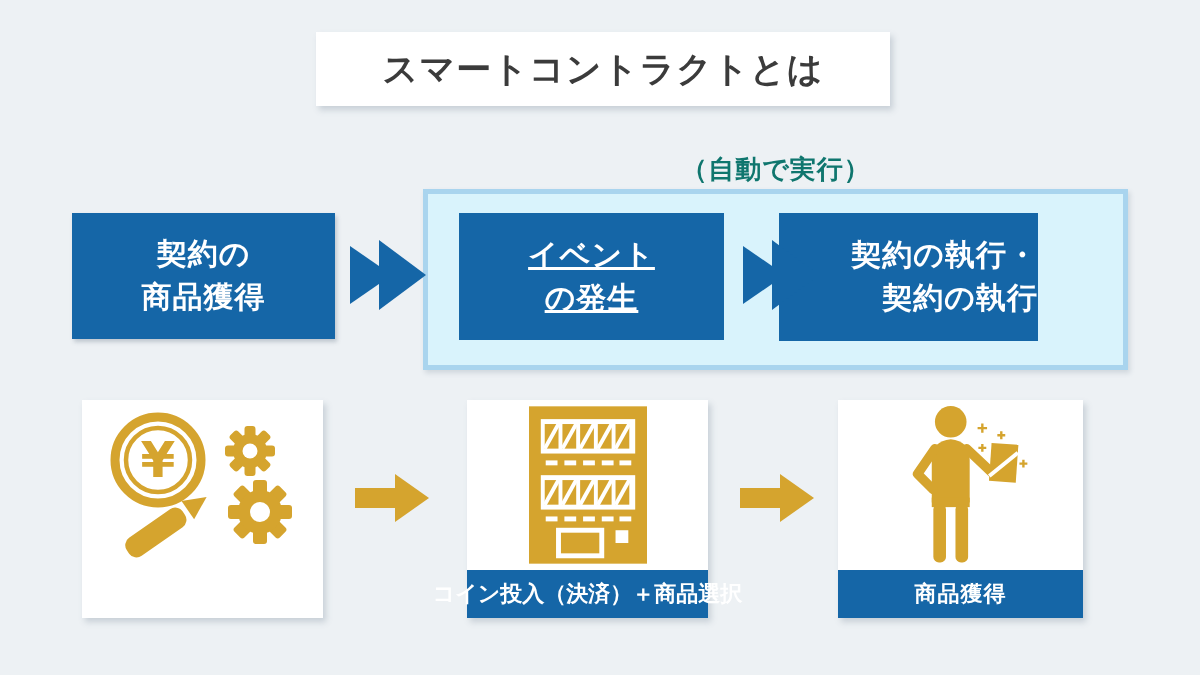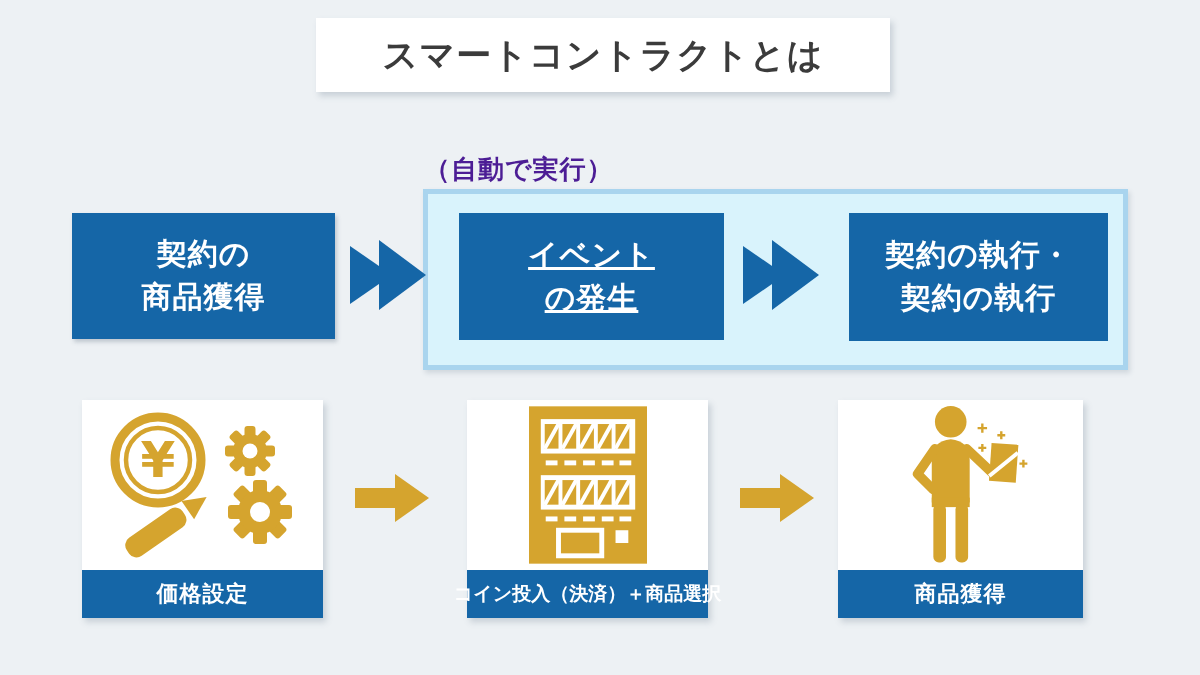--- a/index.html
+++ b/index.html
@@ -4,64 +4,64 @@
 <style>
   html,body{margin:0;padding:0;background:#edf1f4;}
   *{box-sizing:border-box;}
   .stage{
     position:relative;width:1200px;height:675px;background:#edf1f4;
     font-family:"Liberation Sans","DejaVu Sans",sans-serif;overflow:hidden;
   }
   .abs{position:absolute;}
   
   .title-box{
-    left:316px;top:18px;width:574px;height:74px;background:#ffffff;
+    left:316px;top:32px;width:574px;height:74px;background:#ffffff;
     display:flex;align-items:center;justify-content:center;
     box-shadow:3px 4px 6px rgba(90,110,130,.25);
   }
   .title-box span{font-size:35px;font-weight:bold;color:#3b3b3b;letter-spacing:1px;}
   
   .auto-label{
-    left:424px;top:152px;width:704px;text-align:left;
-    font-size:26px;font-weight:bold;color:#4c1d95;letter-spacing:1px;
+    left:424px;top:152px;width:704px;text-align:center;
+    font-size:26px;font-weight:bold;color:#0f766e;letter-spacing:1px;
   }
   .auto-container{
     left:423px;top:189px;width:705px;height:181px;
     background:#d9f3fc;border:5px solid #a9d4ee;
     box-shadow:2px 3px 5px rgba(90,110,130,.2);
   }
   
   .step{
     background:#1566a7;color:#ffffff;display:flex;flex-direction:column;
     align-items:center;justify-content:center;text-align:center;
     font-weight:bold;font-size:30px;line-height:1.42;letter-spacing:1px;
     box-shadow:2px 3px 4px rgba(60,80,100,.25);
   }
   .step-1{left:72px;top:213px;width:263px;height:126px;}
   .step-2{left:459px;top:213px;width:265px;height:127px;box-shadow:none;text-decoration:underline;}
-  .step-3{left:849px;top:213px;width:259px;height:128px;box-shadow:none;}
+  .step-3{left:779px;top:213px;width:259px;height:128px;box-shadow:none;align-items:flex-end;}
   .chevron-a{left:350px;top:240px;}
   .chevron-b{left:743px;top:240px;}
   
   .card{
     background:#ffffff;box-shadow:3px 4px 6px rgba(90,110,130,.25);
   }
   .card-1{left:82px;top:400px;width:241px;height:218px;}
   .card-2{left:467px;top:400px;width:241px;height:218px;}
   .card-3{left:838px;top:400px;width:245px;height:218px;}
   .card .icon-area{
     position:absolute;left:0;top:0;right:0;height:170px;
     display:flex;align-items:center;justify-content:center;
   }
   .card .caption{
     position:absolute;left:0;right:0;bottom:0;height:48px;background:#1566a7;
     display:flex;align-items:center;justify-content:center;
     color:#ffffff;font-weight:bold;font-size:22px;letter-spacing:1px;white-space:nowrap;
   }
-  .card-2 .caption{font-size:19px;letter-spacing:0;}
+  .card-2 .caption{font-size:22px;letter-spacing:0;}
   .gold-arrow-1{left:355px;top:474px;}
   .gold-arrow-2{left:740px;top:474px;}
 </style>
 </head>
 <body>
 
 <div class="stage">
 
   <div class="abs title-box">
     <span>スマートコントラクトとは</span>
@@ -122,21 +122,20 @@
           </g>
           <circle cx="160" cy="102" r="10" fill="#ffffff"></circle>
         </g>
 
         <g transform="translate(28,142) rotate(-35)" fill="#d5a42e">
           <rect x="0" y="-11" width="68" height="22" rx="9"></rect>
           <polygon points="73,-11 73,11 96,0"></polygon>
         </g>
       </svg>
     </div>
-    <div class="caption">価格設定</div>
   </div>
 
   <div class="abs card card-2">
     <div class="icon-area">
       <svg width="118" height="158" viewBox="0 0 120 160">
         <rect x="0" y="0" width="120" height="160" fill="#d5a42e"></rect>
 
         <rect x="12" y="13" width="96" height="35" fill="#ffffff"></rect>
         <g>
           <rect x="16" y="18" width="14" height="25" fill="#d5a42e"></rect>

